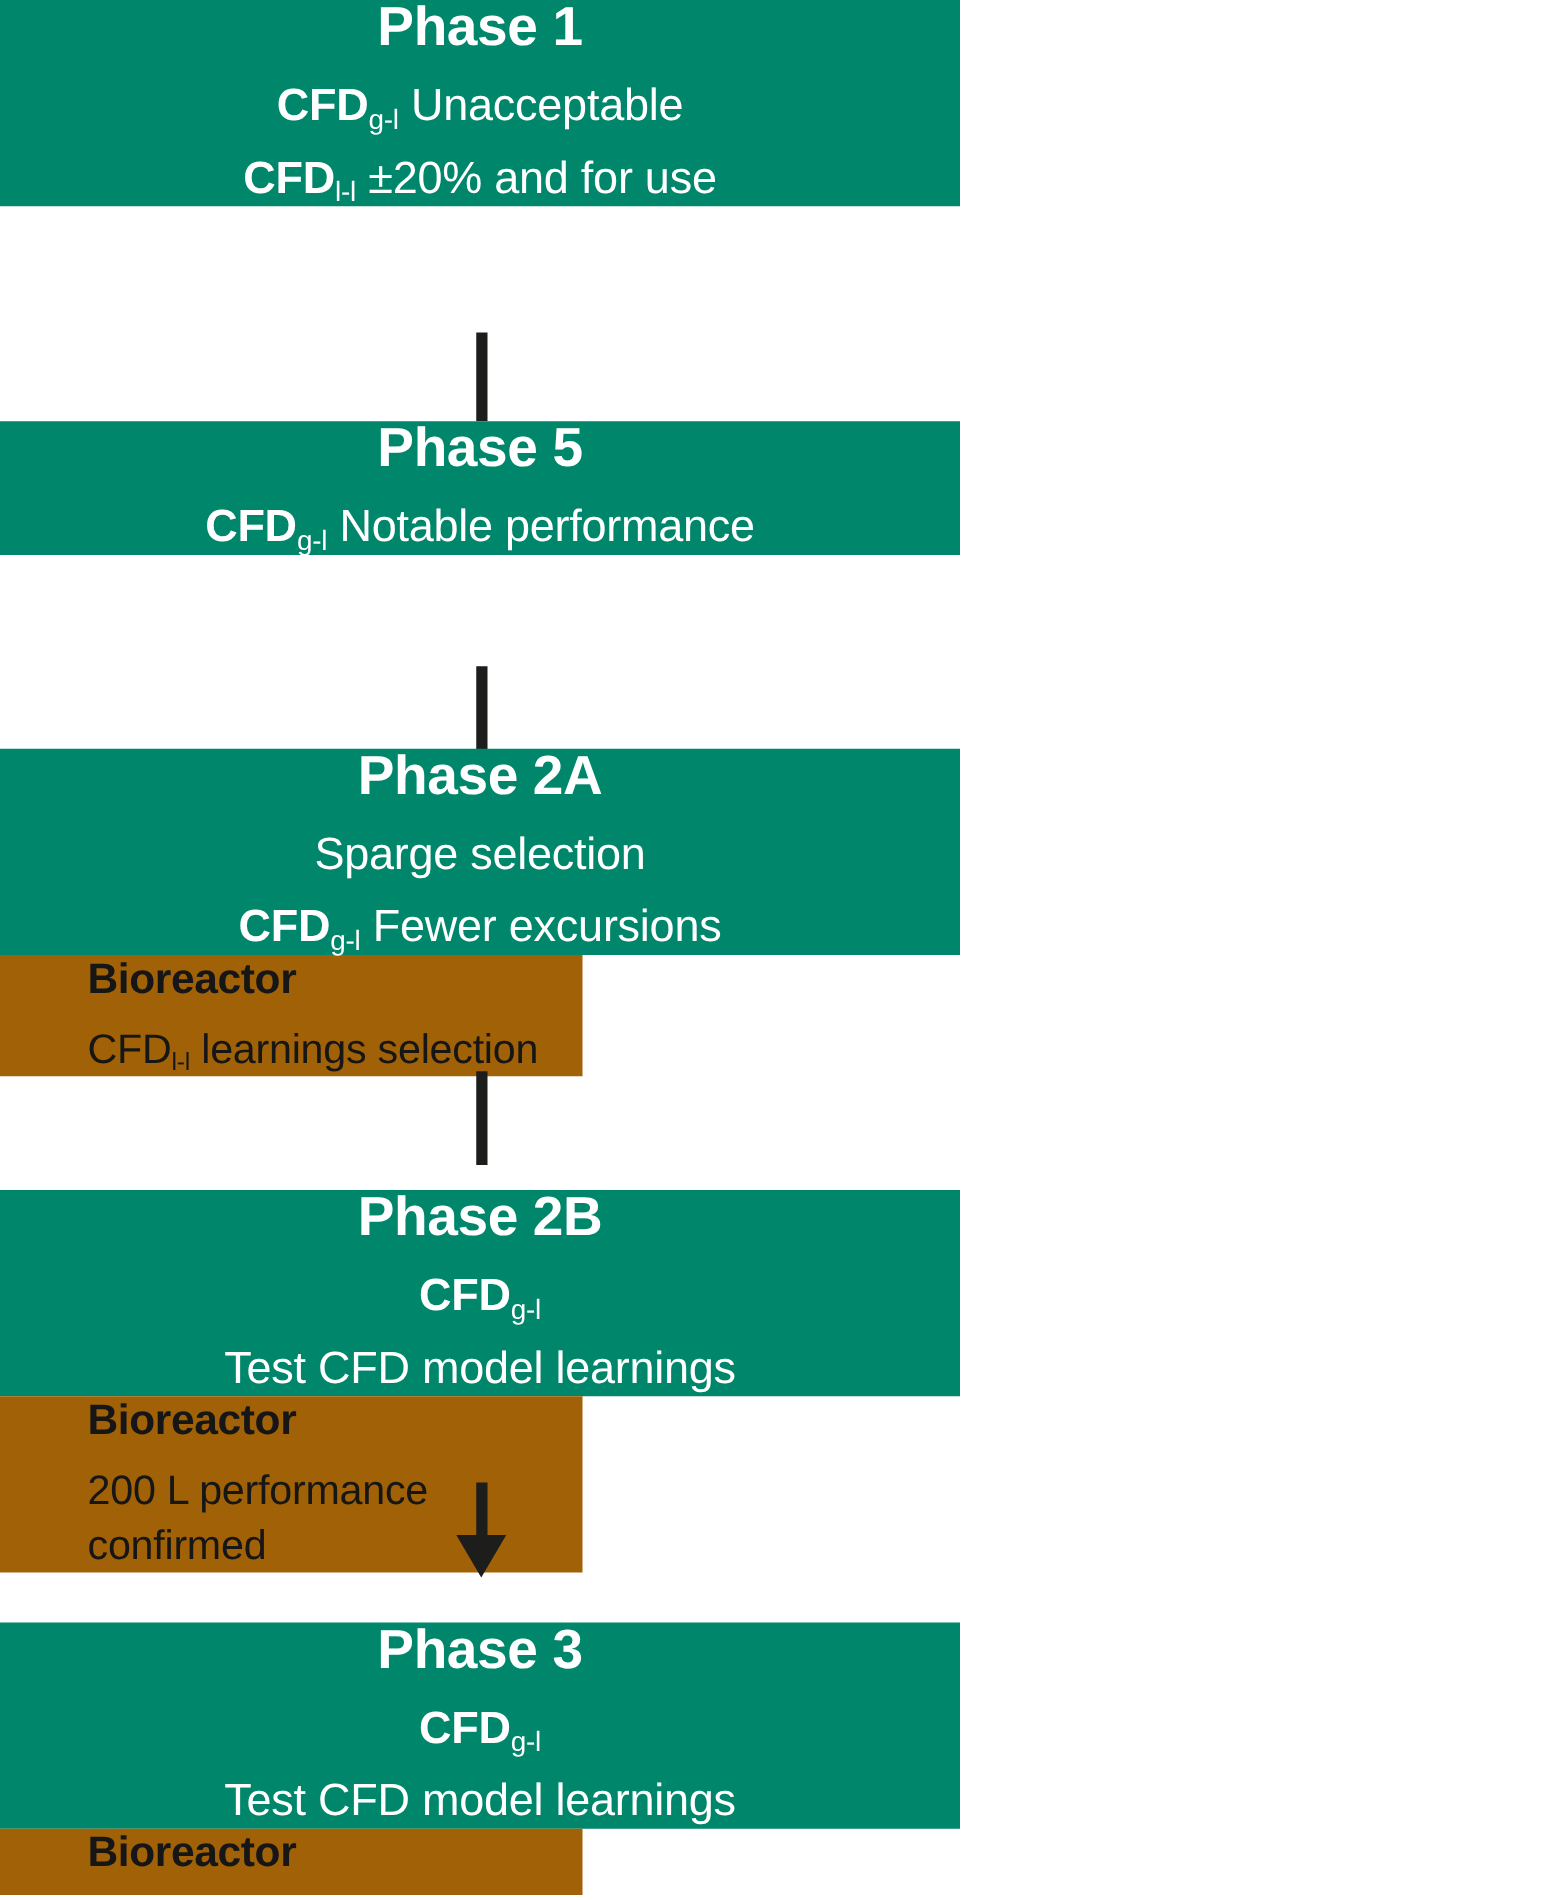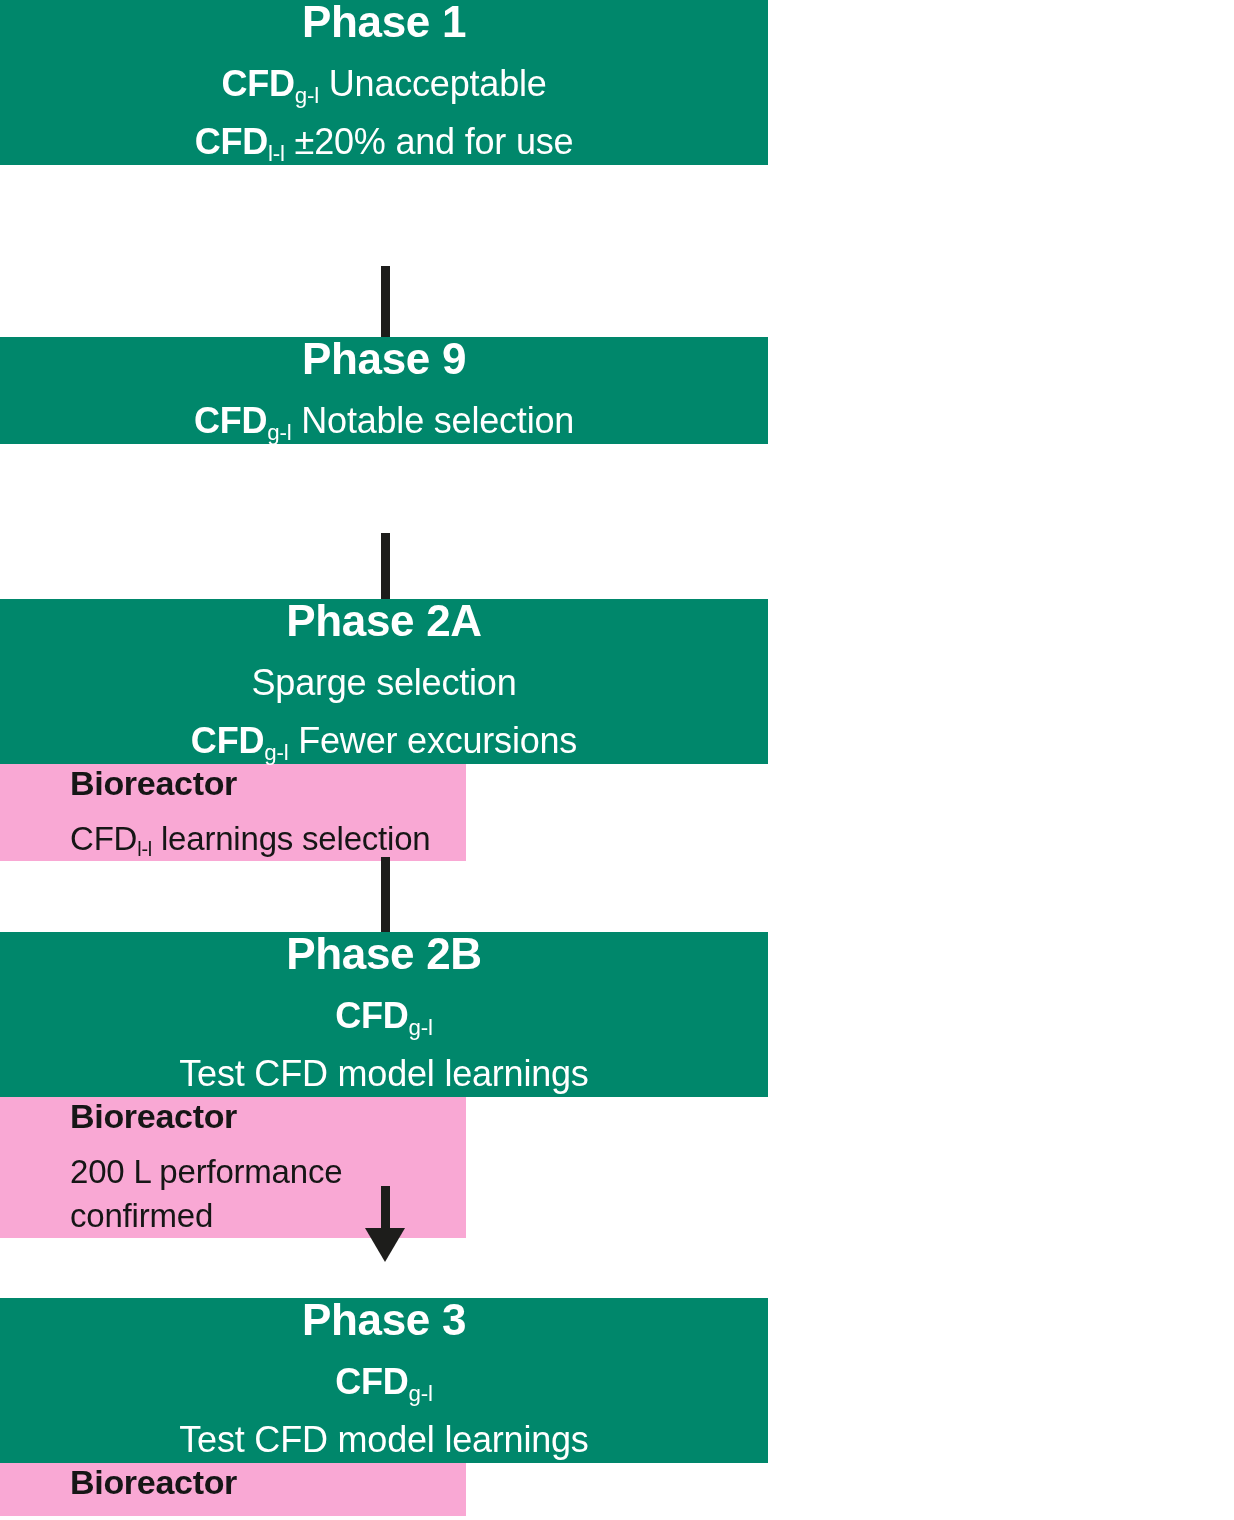--- a/index.html
+++ b/index.html
@@ -39,21 +39,21 @@
     display: flex;
     flex-direction: column;
     align-items: center;
     justify-content: center;
     text-align: center;
     padding: 0 10px;
   }
 
   .side-box {
     width: 466px;
-    background: #f9a8d4;
+    background: #a16207;
     color: #161616;
     box-sizing: border-box;
     display: flex;
     flex-direction: column;
     justify-content: center;
     padding-left: 70px;
     padding-right: 30px;
   }
 
   .side-box.empty {
@@ -153,43 +153,43 @@
       <div class="phase-line"><b>CFD</b><sub>g-l</sub><span> Unacceptable</span></div>
       <div class="phase-line"><b>CFD</b><sub>l-l</sub><span> ±20% and for use</span></div>
     </div>
     <div class="side-box empty"></div>
   </div>
 
   <div class="connector" style="top:266px; height:71px;"></div>
 
   <div class="row" style="top:337px; height:196px;">
     <div class="phase-box">
-      <div class="phase-title">Phase 9</div>
-      <div class="phase-line"><b>CFD</b><sub>g-l</sub><span> Notable selection</span></div>
+      <div class="phase-title">Phase 5</div>
+      <div class="phase-line"><b>CFD</b><sub>g-l</sub><span> Notable performance</span></div>
     </div>
     <div class="side-box empty"></div>
   </div>
 
   <div class="connector" style="top:533px; height:70px;"></div>
 
   <div class="row" style="top:603px; height:254px;justify-content:center;">
     <div class="phase-box">
       <div class="phase-title">Phase 2A</div>
       <div class="phase-line"><span>Sparge selection</span></div>
       <div class="phase-line"><b>CFD</b><sub>g-l</sub><span> Fewer excursions</span></div>
     </div>
     <div class="side-box">
       <div class="side-title">Bioreactor</div>
       <div class="side-text"><span>CFD</span><sub>l-l</sub><span> learnings selection</span></div>
     </div>
   </div>
 
   <div class="connector" style="top:857px; height:75px;"></div>
 
-  <div class="row" style="top:932px; height:178px;">
+  <div class="row" style="top:952px; height:178px;">
     <div class="phase-box">
       <div class="phase-title">Phase 2B</div>
       <div class="phase-line"><b>CFD</b><sub>g-l</sub><span></span></div>
       <div class="phase-line"><span>Test CFD model learnings</span></div>
     </div>
     <div class="side-box">
       <div class="side-title">Bioreactor</div>
       <div class="side-text"><span>200 L performance confirmed</span></div>
     </div>
   </div>

